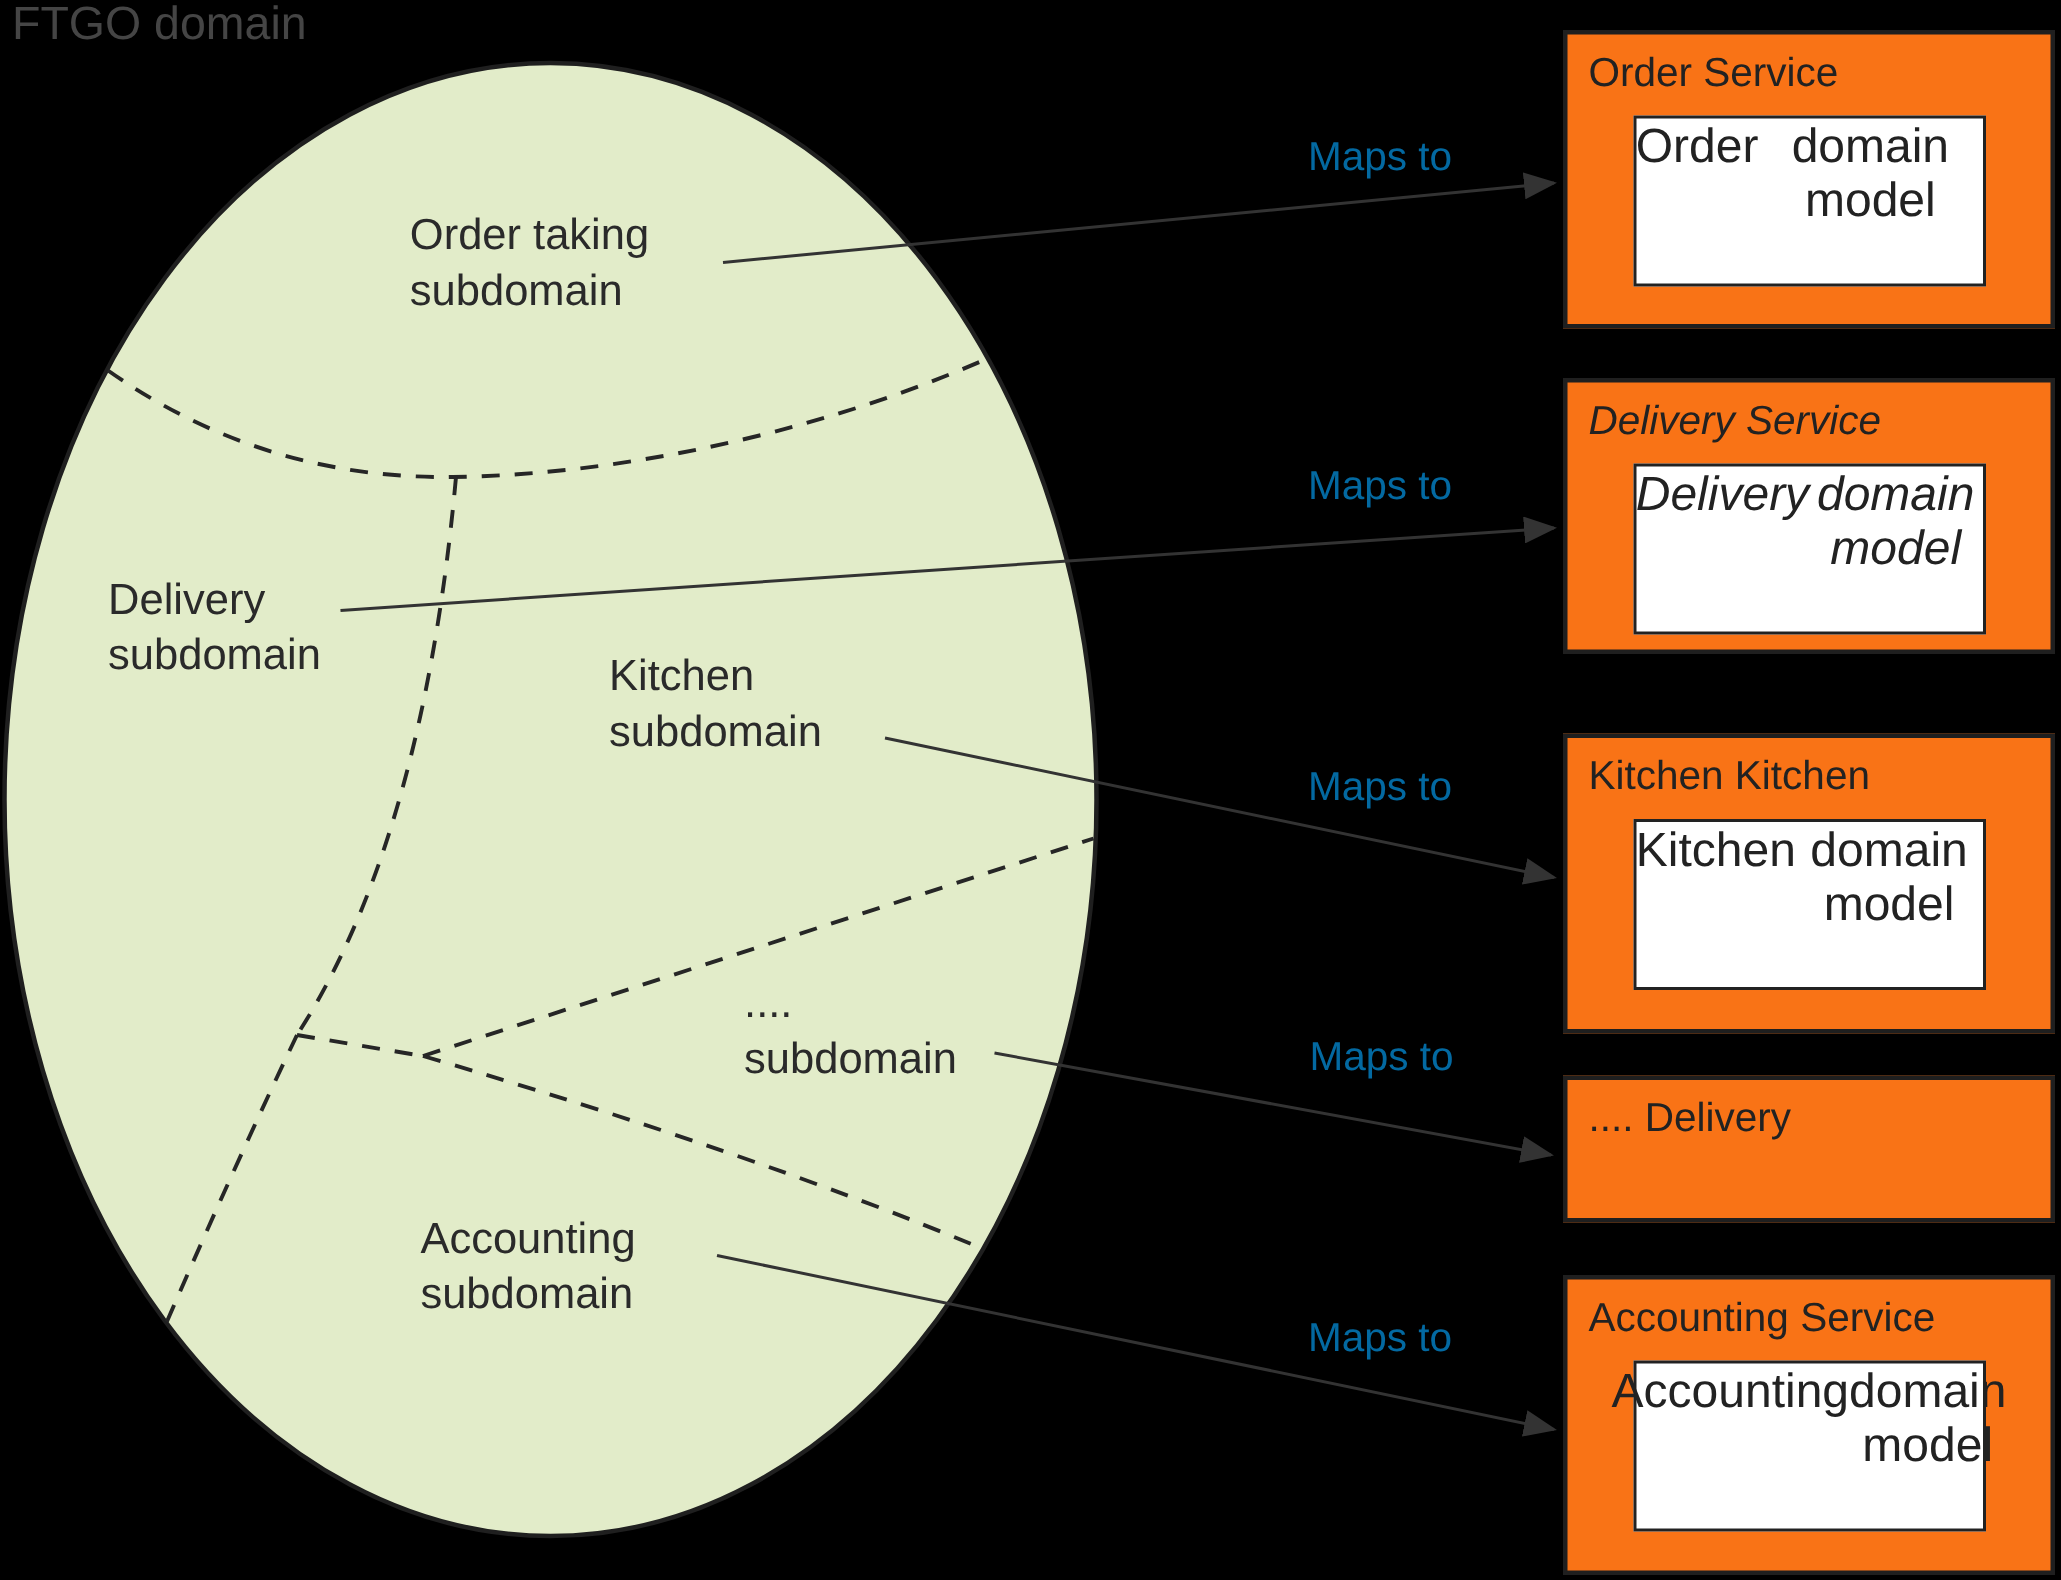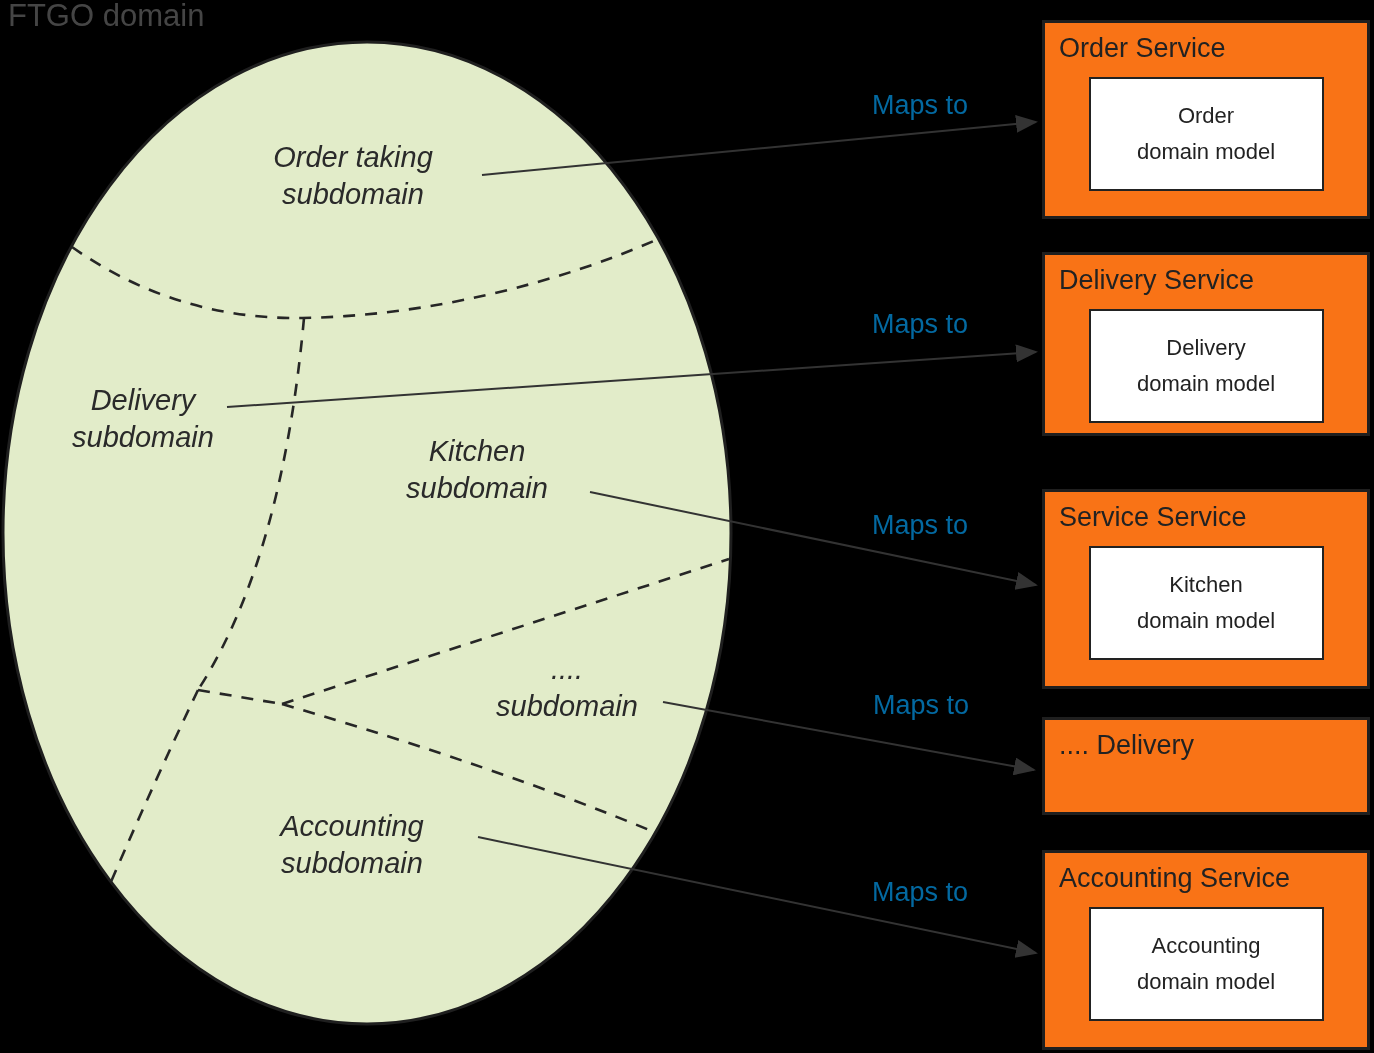--- a/index.html
+++ b/index.html
@@ -1,36 +1,36 @@
 <!DOCTYPE html>
 <html><head>
 <meta charset="utf-8">
 <style>
   html,body{margin:0;padding:0;background:#000;}
   body{font-family:"Liberation Sans", sans-serif;}
   #stage{position:relative;width:1374px;height:1053px;background:#000;overflow:hidden;}
   #shapes{position:absolute;left:0;top:0;width:100%;height:100%;}
 
-  .lbl{position:absolute;transform:translate(-50%,-50%);text-align:center;
-       color:#2a2a2a;font-size:29px;line-height:37px;white-space:nowrap;font-style:italic;}
+  .lbl{position:absolute;transform:translate(-50%,-50%);text-align:left;
+       color:#2a2a2a;font-size:29px;line-height:37px;white-space:nowrap;}
   .lbl div{display:block;}
 
   #ftgo-title{position:absolute;left:8px;top:-2px;color:#454545;font-size:31px;line-height:36px;}
 
   .maps-to{position:absolute;transform:translate(-50%,-50%);color:#0369a1;
            font-size:27px;white-space:nowrap;}
 
   .service-box{position:absolute;left:1042px;width:328px;height:199px;
                background:#f97316;border:3px solid #1f1f1f;box-sizing:border-box;}
   .service-title{margin:9px 0 0 14px;font-size:27px;line-height:33px;color:#222;}
   .model-box{width:235px;height:114px;margin:12px auto 0 auto;background:#fff;
-             border:2px solid #222;box-sizing:border-box;display:flex;flex-direction:column;
-             justify-content:center;text-align:center;color:#222;font-size:22px;line-height:36px;}
+             border:2px solid #222;box-sizing:border-box;display:flex;flex-direction:row;
+             justify-content:center;text-align:center;color:#222;font-size:32px;line-height:36px;}
   #svc-0{top:20px;}
-  #svc-1{top:252px;height:184px;}
+  #svc-1{top:252px;height:184px;font-style:italic;}
   #svc-2{top:489px;height:200px;}
   #svc-3{top:717px;height:98px;}
   #svc-4{top:850px;height:200px;}
 
   #sub-0{left:353px;top:176px;}
   #sub-1{left:143px;top:419px;}
   #sub-2{left:477px;top:470px;}
   #sub-3{left:567px;top:688px;}
   #sub-4{left:352px;top:845px;}
 
@@ -111,21 +111,21 @@
 
   <div class="service-box" id="svc-1">
     <div class="service-title">Delivery Service</div>
     <div class="model-box">
       <div>Delivery</div>
       <div>domain model</div>
     </div>
   </div>
 
   <div class="service-box" id="svc-2">
-    <div class="service-title">Service Service</div>
+    <div class="service-title">Kitchen Kitchen</div>
     <div class="model-box">
       <div>Kitchen</div>
       <div>domain model</div>
     </div>
   </div>
 
   <div class="service-box" id="svc-3">
     <div class="service-title">.... Delivery</div>
   </div>
 

